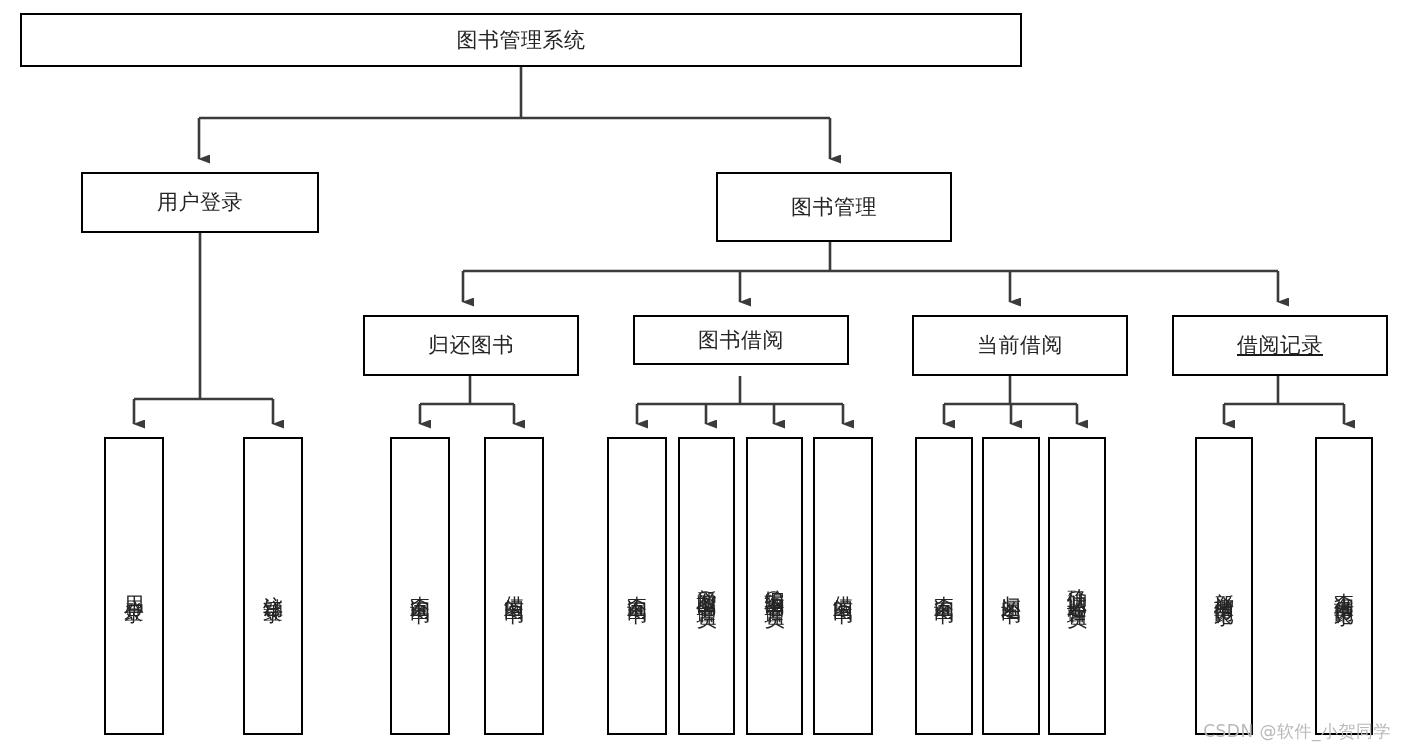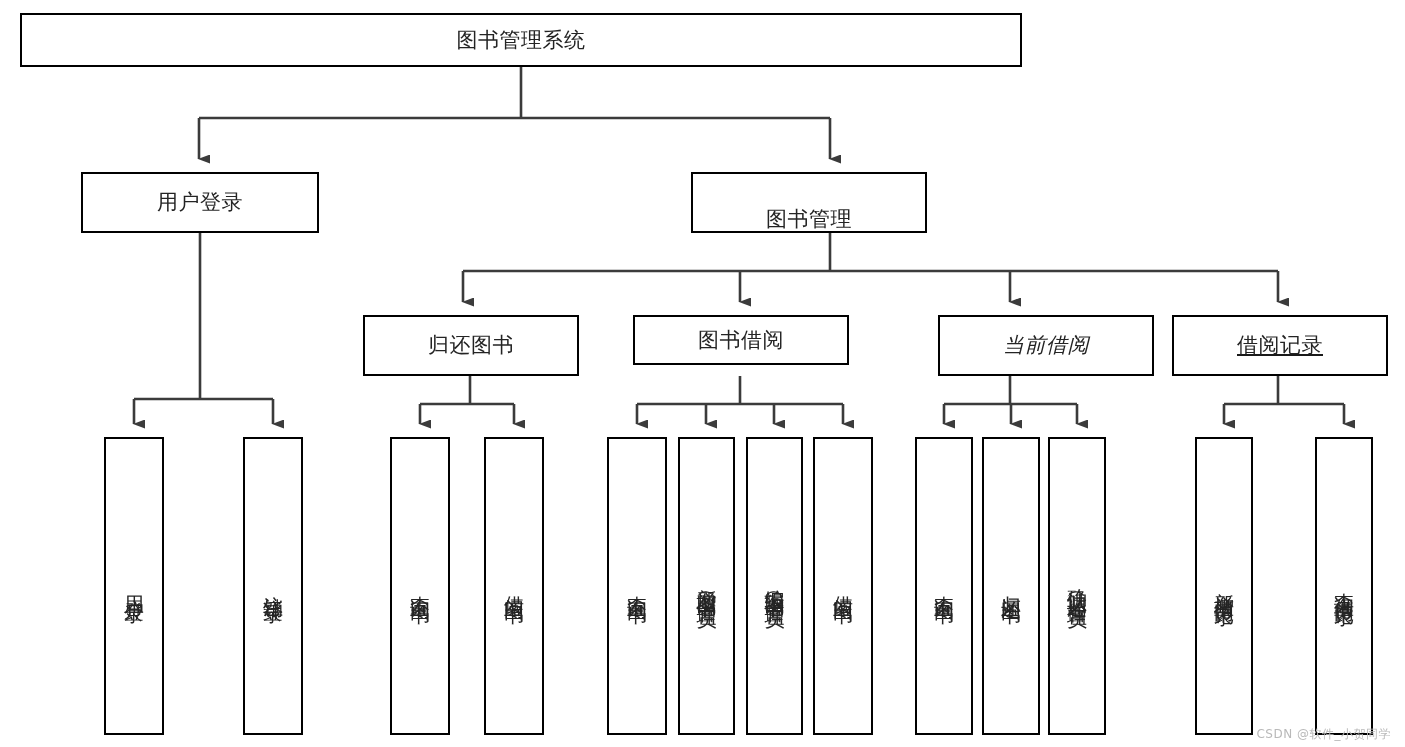--- a/index.html
+++ b/index.html
@@ -45,21 +45,21 @@
     writing-mode: vertical-rl;
     text-orientation: upright;
     letter-spacing: 3px;
     font-size: 20px;
     white-space: nowrap;
   }
   .watermark {
     position: absolute;
     right: 14px;
     bottom: 4px;
-    font-size: 12px;
+    font-size: 17px;
     color: #b9b9b9;
     letter-spacing: 0.5px;
     white-space: nowrap;
     pointer-events: none;
   }
 </style>
 </head>
 <body>
 
 <div id="canvas">
@@ -107,30 +107,30 @@
       </g>
   </svg>
 
   <div id="nodes-layer">
       <div class="node" style="left: 20px; top: 13px; width: 1002px; height: 54px;">
         <span class="node-label">图书管理系统</span>
       </div>
       <div class="node" style="left: 81px; top: 172px; width: 238px; height: 61px;">
         <span class="node-label">用户登录</span>
       </div>
-      <div class="node" style="left: 691px; top: 172px; width: 236px; height: 61px; align-items: flex-end;">
+      <div class="node" style="left: 716px; top: 172px; width: 236px; height: 70px;">
         <span class="node-label">图书管理</span>
       </div>
       <div class="node" style="left: 363px; top: 315px; width: 216px; height: 61px;">
         <span class="node-label">归还图书</span>
       </div>
       <div class="node" style="left: 633px; top: 315px; width: 216px; height: 50px;">
         <span class="node-label">图书借阅</span>
       </div>
-      <div class="node" style="left: 938px; top: 315px; width: 216px; height: 61px; font-style: italic;">
+      <div class="node" style="left: 912px; top: 315px; width: 216px; height: 61px;">
         <span class="node-label">当前借阅</span>
       </div>
       <div class="node" style="left: 1172px; top: 315px; width: 216px; height: 61px; text-decoration: underline;">
         <span class="node-label">借阅记录</span>
       </div>
       <div class="node leaf" style="left: 104px; top: 437px; width: 60px; height: 298px;">
         <span class="node-label">用户登录</span>
       </div>
       <div class="node leaf" style="left: 243px; top: 437px; width: 60px; height: 298px;">
         <span class="node-label">注销登录</span>

